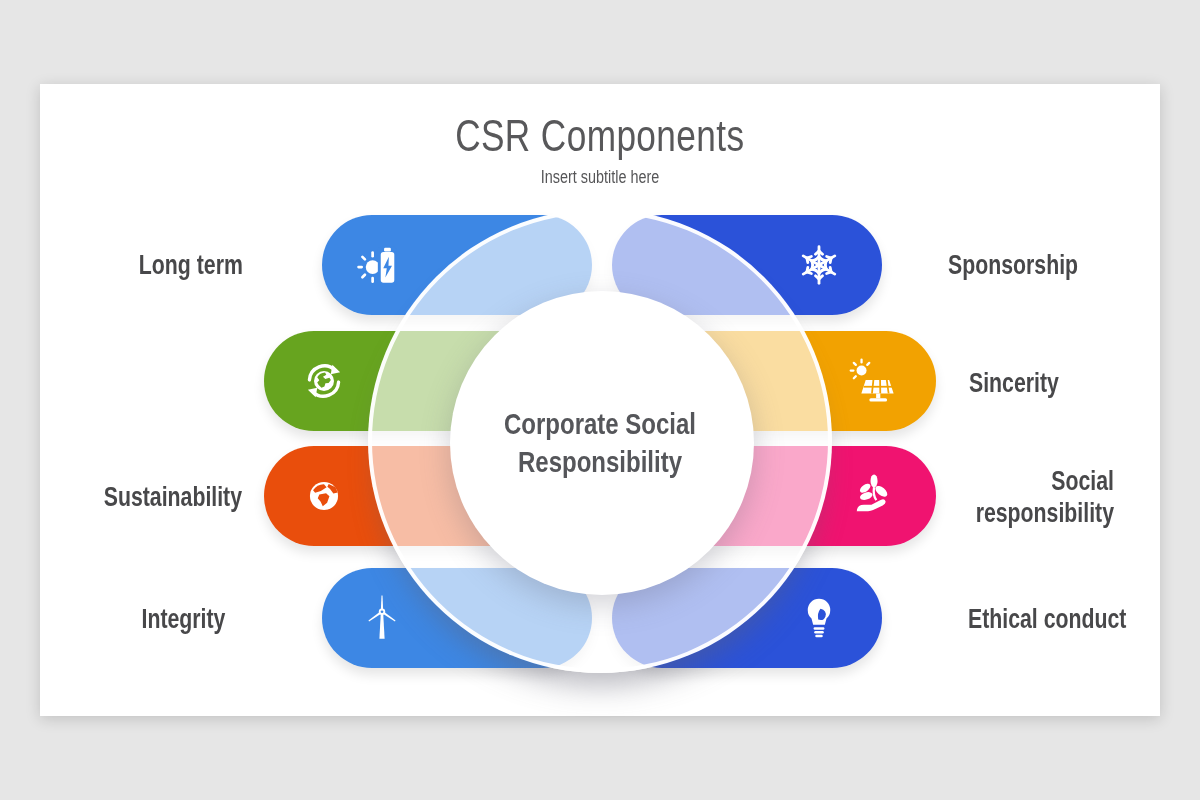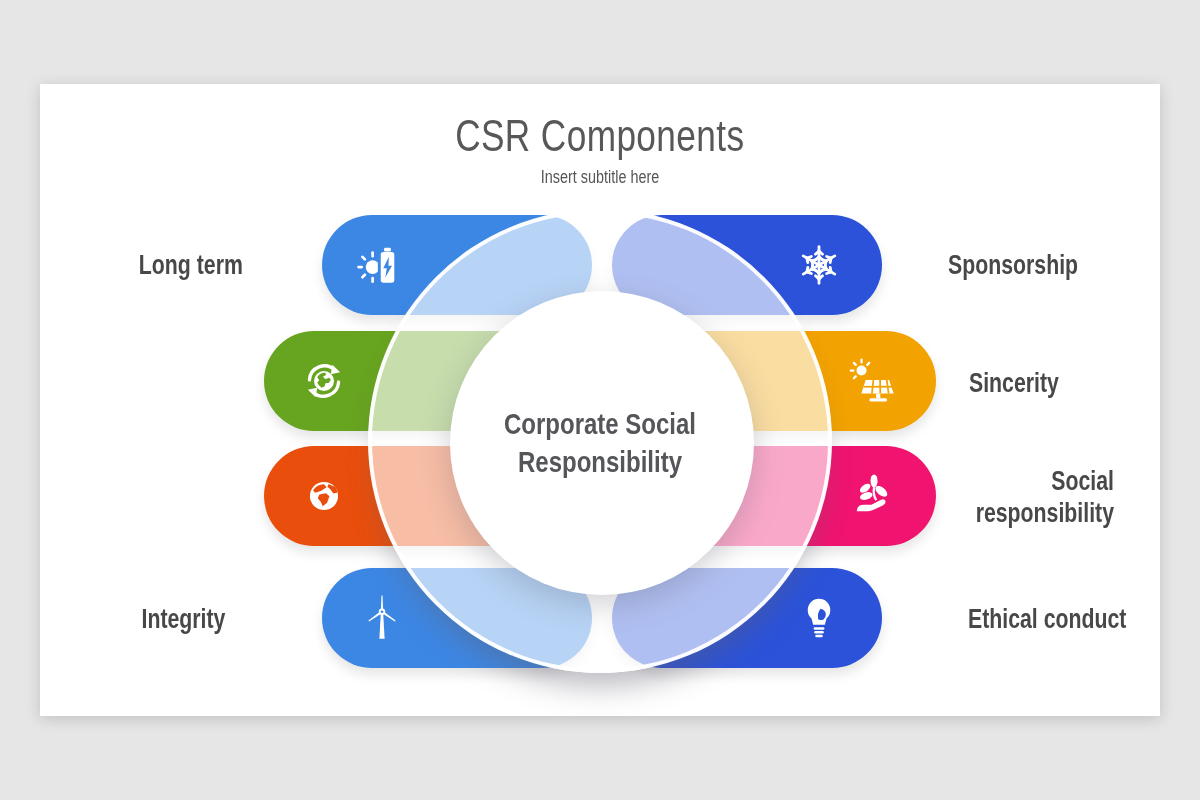--- a/index.html
+++ b/index.html
@@ -206,20 +206,23 @@
   </div>
 
   <div class="ring"></div>
   <div class="center-circle">
     <span class="center-text cx cx-c">Corporate Social Responsibility</span>
   </div>
 
   <div class="lbl la-r" style="left:60px;width:183px;top:249px">
     <span class="cx cx-r">Long term</span>
   </div>
+  <div class="lbl la-r" style="left:60px;width:161px;top:481px">
+    <span class="cx cx-r">Sustainability</span>
+  </div>
   <div class="lbl la-l" style="left:948px;top:249px">
     <span class="cx cx-l">Sponsorship</span>
   </div>
   <div class="lbl la-r" style="left:60px;width:165px;top:603px">
     <span class="cx cx-r">Integrity</span>
   </div>
   <div class="lbl la-l" style="left:969px;top:367px">
     <span class="cx cx-l">Sincerity</span>
   </div>
   <div class="lbl la-r" style="left:900px;width:214px;top:465px">

